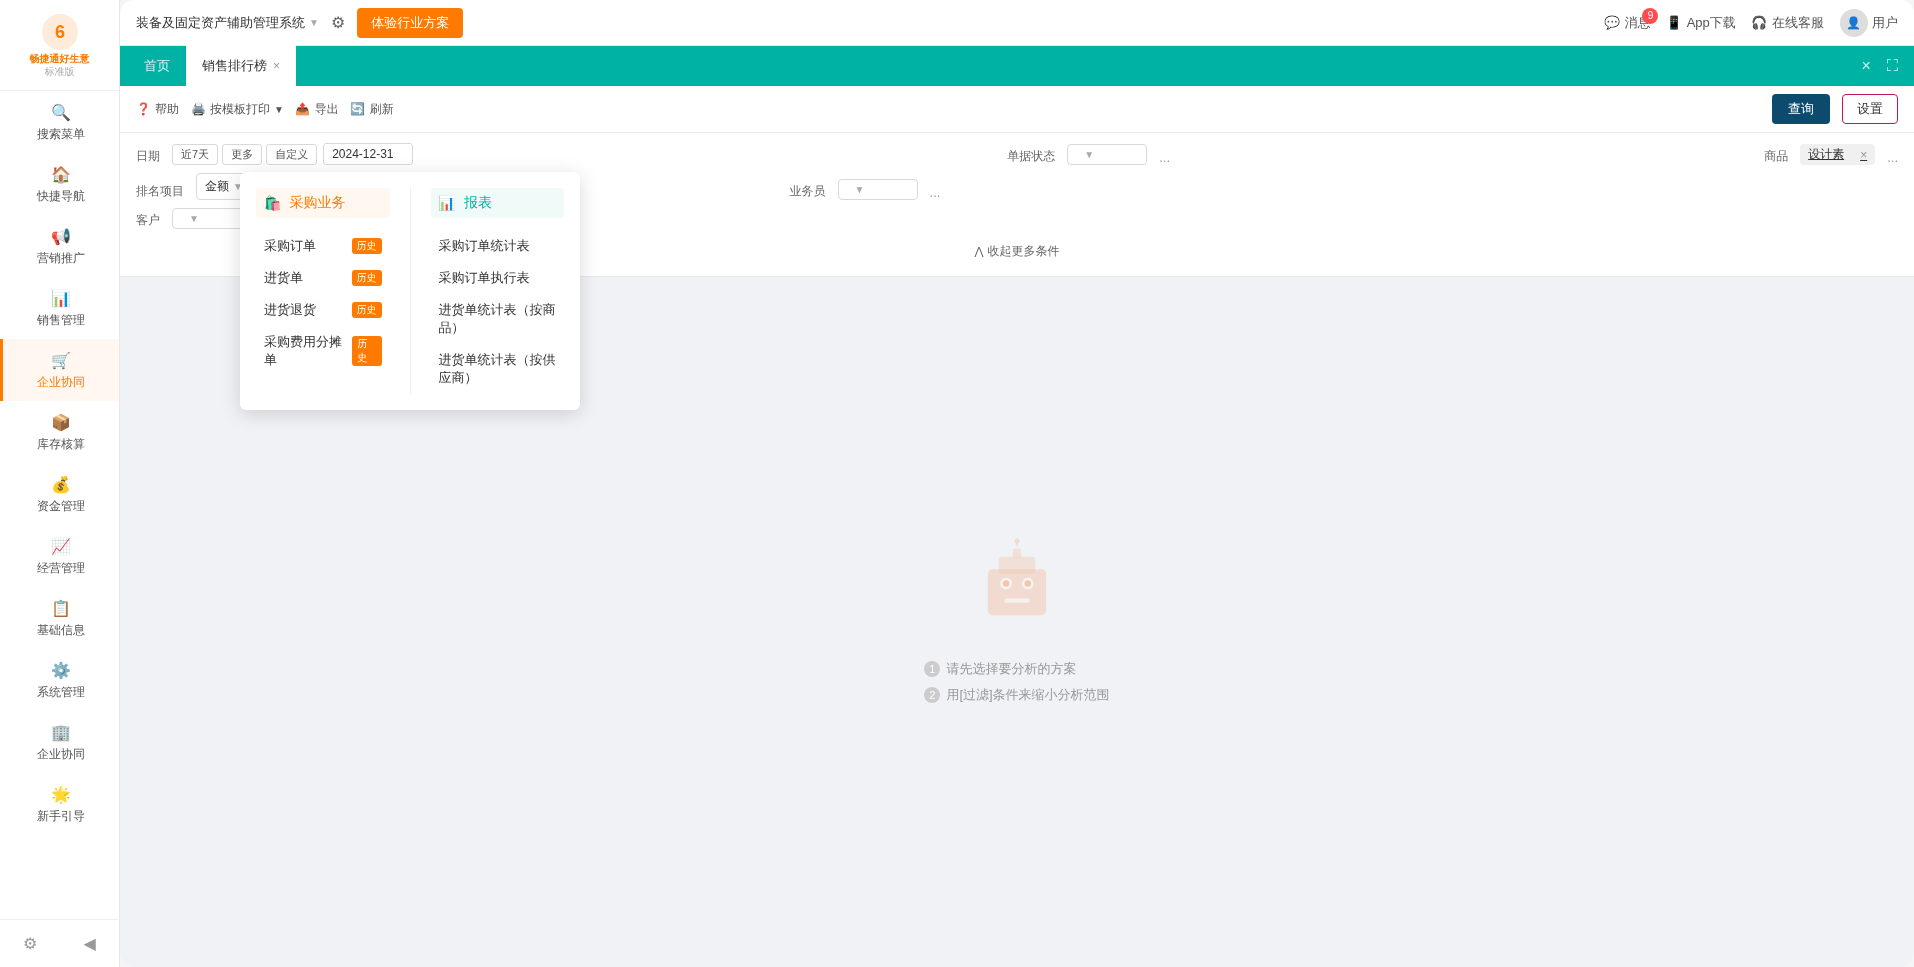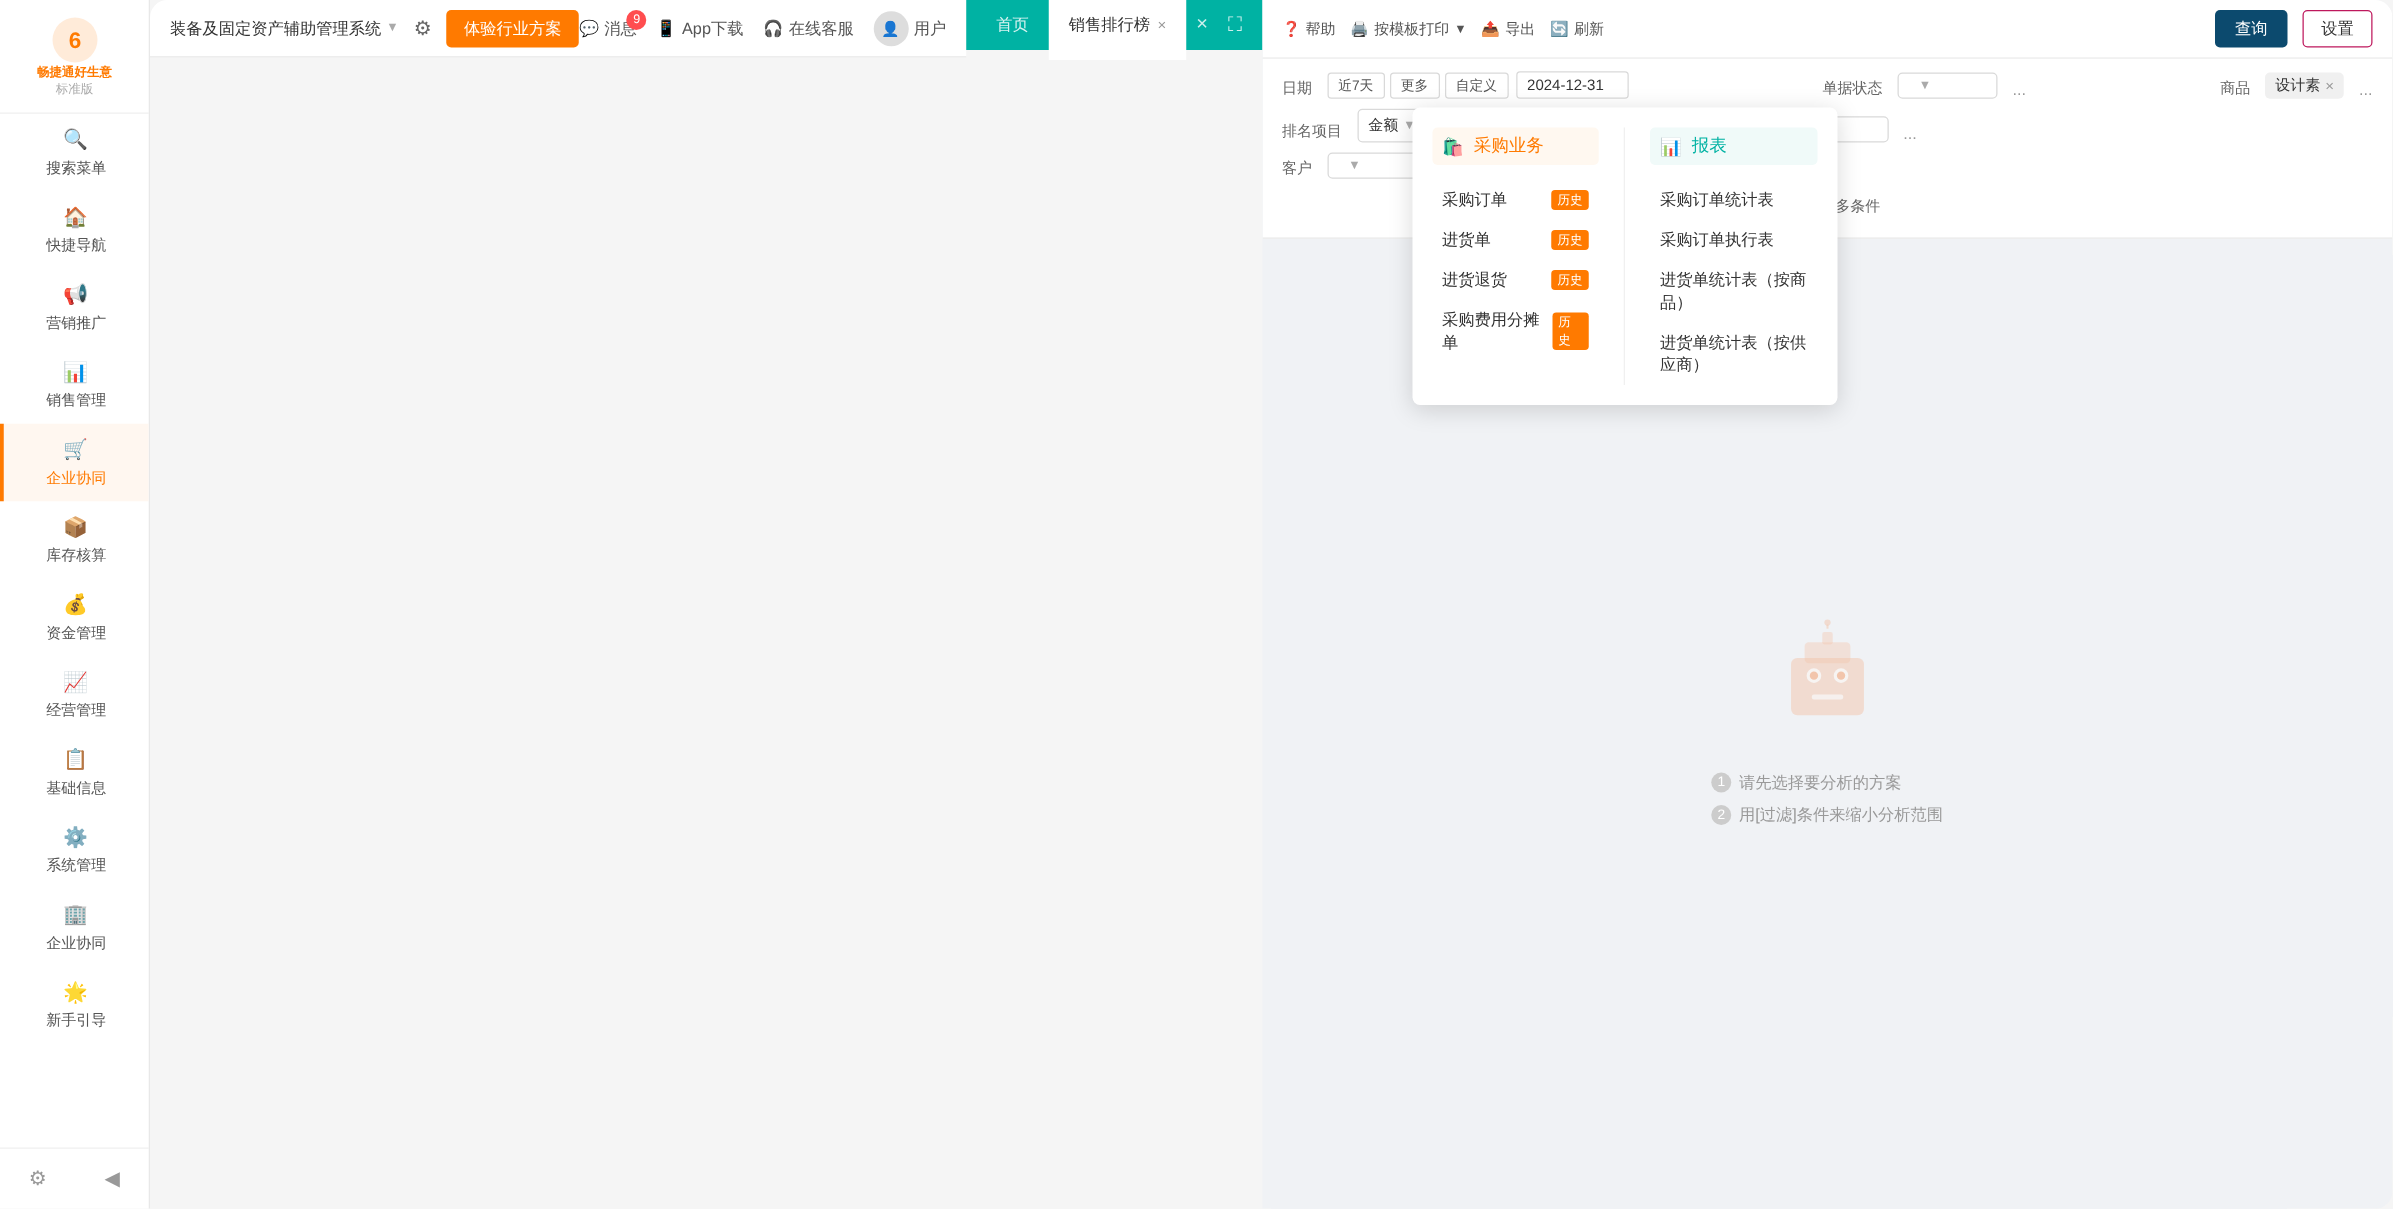--- a/index.html
+++ b/index.html
@@ -61,21 +61,21 @@
       cursor: pointer;
       color: #999;
       font-size: 16px;
       padding: 4px;
     }
 
     
     .main {
       flex: 1;
       display: flex;
-      flex-direction: row;
+      flex-direction: column;
       height: 100%;
       overflow: hidden;
       border-radius: 14px;
     }
 
     
     .topbar {
       height: 46px;
       background: #fff;
       display: flex;
@@ -234,21 +234,22 @@
       background: #fff;
     }
     .filter-tag {
       background: #f0f0f0;
       border-radius: 4px;
       padding: 2px 8px;
       font-size: 12px;
       color: #333;
       display: flex;
       align-items: center;
-      gap: 4px;
+      gap: 16px;
+      text-decoration: underline;
     }
     .filter-tag-close {
       cursor: pointer;
       color: #999;
       font-size: 12px;
     }
     .filter-dots {
       color: #999;
       cursor: pointer;
     }

